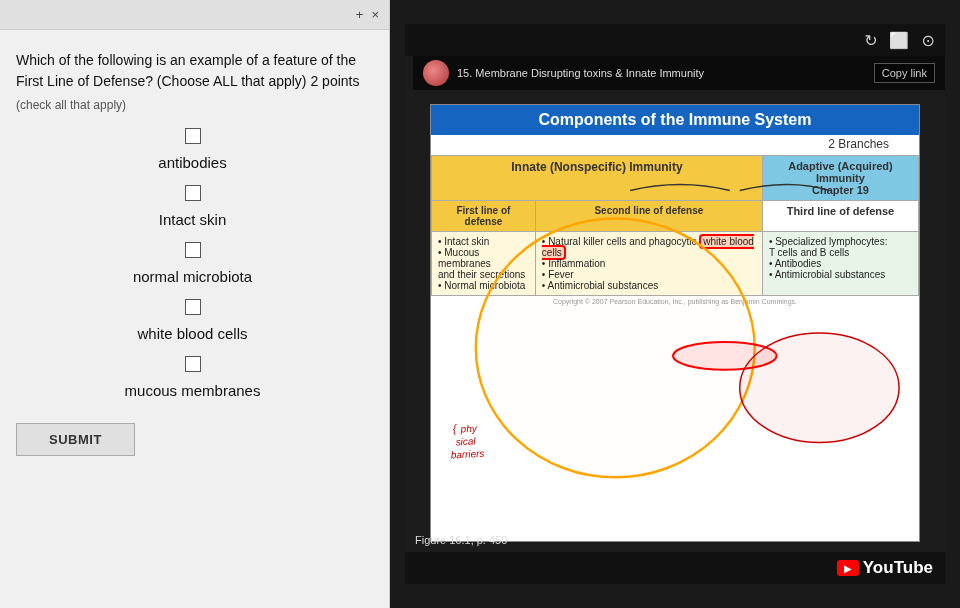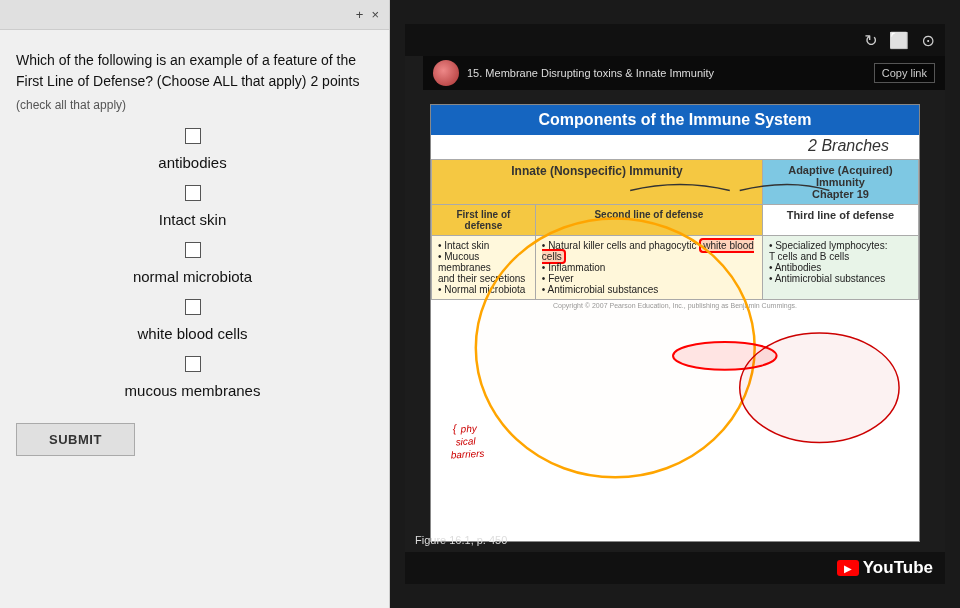--- a/index.html
+++ b/index.html
@@ -156,21 +156,21 @@
       flex-direction: column;
       align-items: center;
       justify-content: center;
       padding: 10px 20px;
     }
 
     
     .video-header {
       position: absolute;
       top: 0;
-      left: 18px;
+      left: 8px;
       right: 0;
       height: 34px;
       background: rgba(0,0,0,0.6);
       display: flex;
       align-items: center;
       justify-content: space-between;
       padding: 0 10px;
       z-index: 10;
     }
 
@@ -225,23 +225,22 @@
       color: white;
       text-align: center;
       padding: 6px 10px;
       font-size: 16px;
       font-weight: bold;
     }
 
     .two-branches-label {
       text-align: right;
       padding-right: 30px;
-      font-size: 16px;
-      color: #333;
-      font-style: italic;
+      font-size: 12px;
+      color: #333;
       margin-top: 2px;
       margin-bottom: 4px;
     }
 
     .slide-table {
       width: 100%;
       border-collapse: collapse;
       font-size: 11px;
     }
 

